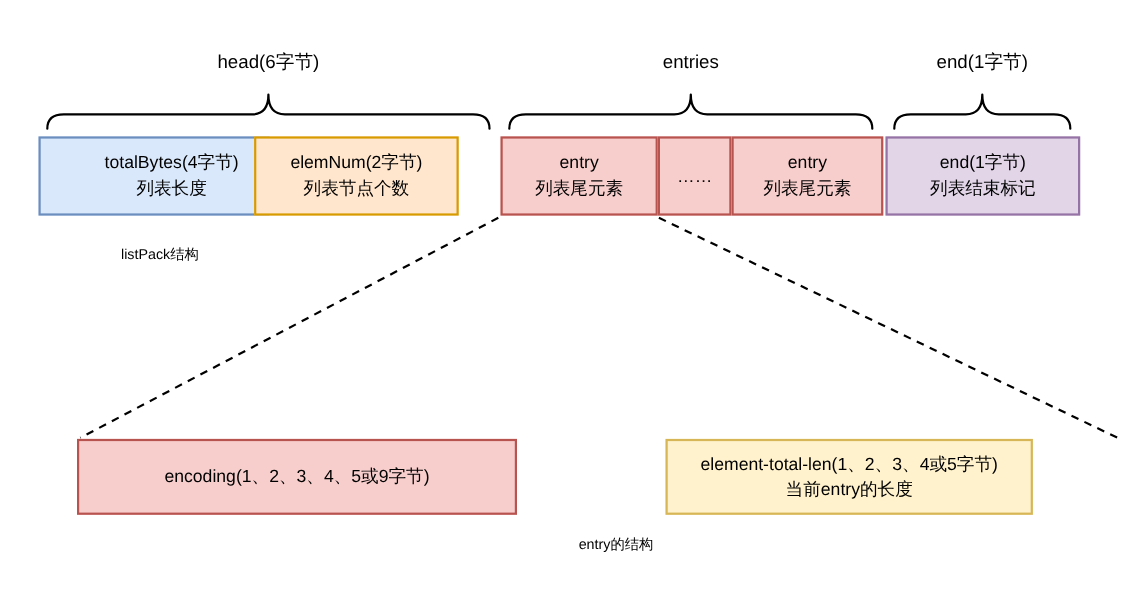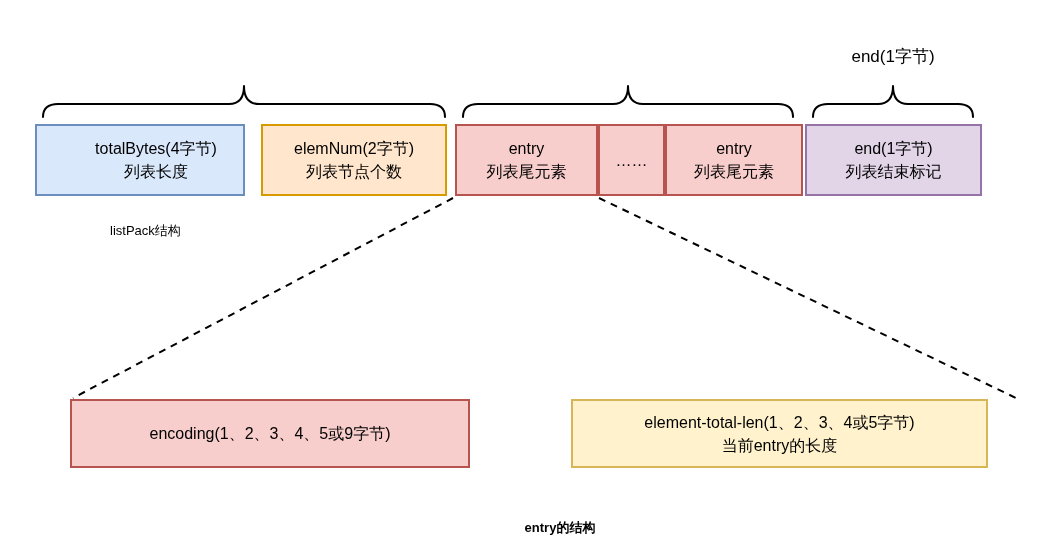--- a/index.html
+++ b/index.html
@@ -79,27 +79,29 @@
 <div class="canvas">
 
   <svg class="overlay" width="1039" height="550" viewBox="0 0 1039 550" xmlns="http://www.w3.org/2000/svg">
     <path class="brace" d="M 43,117 Q 43,104 58,104 L 229,104 Q 244,104 244,86 Q 244,104 259,104 L 430,104 Q 445,104 445,117"></path>
     <path class="brace" d="M 463,117 Q 463,104 478,104 L 613,104 Q 628,104 628,86 Q 628,104 643,104 L 778,104 Q 793,104 793,117"></path>
     <path class="brace" d="M 813,117 Q 813,104 828,104 L 878,104 Q 893,104 893,86 Q 893,104 908,104 L 958,104 Q 973,104 973,117"></path>
     <path class="dash" d="M 453,198 L 73,398"></path>
     <path class="dash" d="M 599,198 L 1016,398"></path>
   </svg>
 
+  <div class="brace-label" style="left:134px; top:46px;">head(6字节)</div>
+  <div class="brace-label" style="left:518px; top:46px;">entries</div>
   <div class="brace-label" style="left:783px; top:46px;">end(1字节)</div>
 
   <div class="cell c-blue" style="left:35px; top:124px; width:210px; height:72px;padding-left:32px;">
     <span>totalBytes(4字节)</span>
     <span>列表长度</span>
   </div>
-  <div class="cell c-orange" style="left:261px; top:124px; width:186px; height:72px;">
+  <div class="cell c-orange" style="left:231px; top:124px; width:186px; height:72px;">
     <span>elemNum(2字节)</span>
     <span>列表节点个数</span>
   </div>
   <div class="cell c-red" style="left:455px; top:124px; width:143px; height:72px;">
     <span>entry</span>
     <span>列表尾元素</span>
   </div>
   <div class="cell c-red" style="left:598px; top:124px; width:67px; height:72px;">
     <span>……</span>
   </div>
@@ -110,20 +112,20 @@
   <div class="cell c-purple" style="left:805px; top:124px; width:177px; height:72px;">
     <span>end(1字节)</span>
     <span>列表结束标记</span>
   </div>
 
   <div class="caption" style="left:110px; top:220px;">listPack结构</div>
 
   <div class="cell c-red" style="left:70px; top:399px; width:400px; height:69px;">
     <span>encoding(1、2、3、4、5或9字节)</span>
   </div>
-  <div class="cell c-yellow" style="left:571px; top:399px; width:417px; height:69px;">
+  <div class="cell c-yellow" style="left:605px; top:399px; width:334px; height:69px;">
     <span>element-total-len(1、2、3、4或5字节)</span>
     <span>当前entry的长度</span>
   </div>
 
-  <div class="caption centered" style="left:450px; top:517px;font-weight:bold;">entry的结构</div>
+  <div class="caption centered" style="left:450px; top:484px;">entry的结构</div>
 
 </div>
 
 </body></html>

